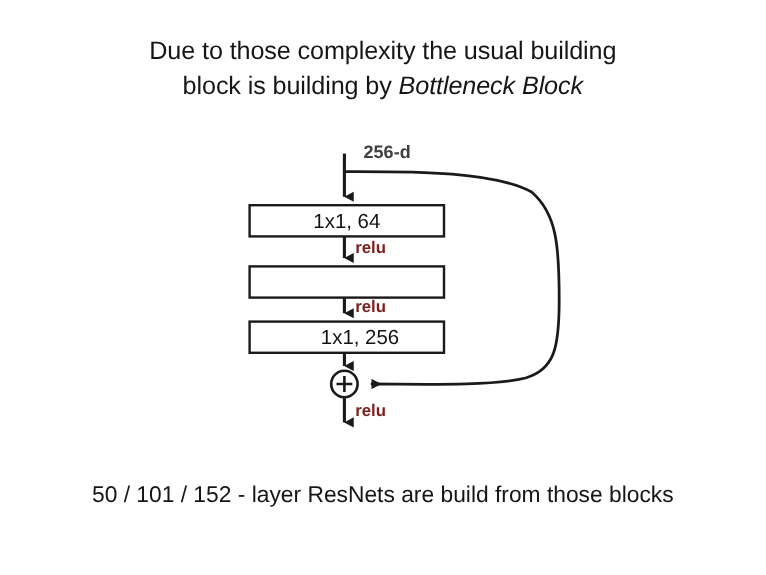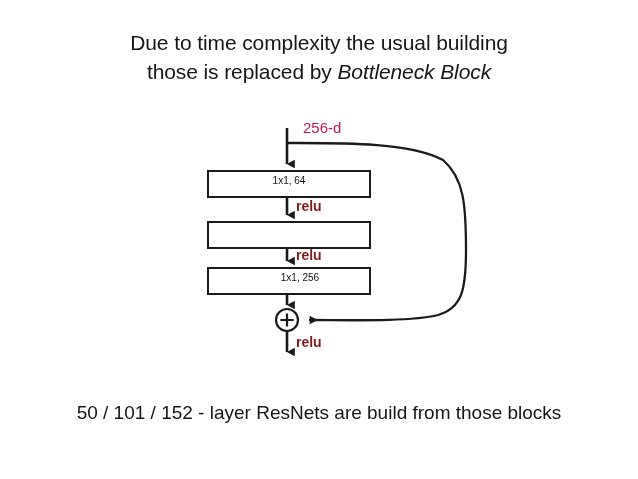--- a/index.html
+++ b/index.html
@@ -82,31 +82,31 @@
     stroke-width: 2.2;
   }
   .plus-sign {
     stroke: #1a1a1a;
     stroke-width: 2.2;
     stroke-linecap: butt;
   }
 
   .box-label {
     position: absolute;
-    font-size: 10px;
+    font-size: 17px;
     font-weight: 400;
     color: #121212;
     text-align: center;
     white-space: nowrap;
   }
   .dim-label {
     position: absolute;
     font-size: 15px;
-    font-weight: 400;
-    color: #be185d;
+    font-weight: 700;
+    color: #404040;
     white-space: nowrap;
   }
   .relu-label {
     position: absolute;
     font-size: 14px;
     font-weight: 600;
     color: #7f1d1d;
     white-space: nowrap;
   }
 
@@ -122,22 +122,22 @@
     color: #161616;
     white-space: nowrap;
   }
 </style>
 </head>
 <body>
 
 <div id="slide">
 
   <div class="title-block">
-    <div class="title-line">Due to time complexity the usual building</div>
-    <div class="title-line"><span>those is replaced by </span><span class="em">Bottleneck Block</span></div>
+    <div class="title-line">Due to those complexity the usual building</div>
+    <div class="title-line"><span>block is building by </span><span class="em">Bottleneck Block</span></div>
   </div>
 
   <svg id="diagram" viewBox="0 0 638 479">
     <defs>
       <marker id="arrowDown" markerWidth="9" markerHeight="9" refX="4.5" refY="8.4" orient="auto" markerUnits="userSpaceOnUse">
         <path d="M0.3,0.6 L4.5,8.6 L8.7,0.6 Z" fill="#1a1a1a"></path>
       </marker>
       <marker id="arrowLeft" markerWidth="10" markerHeight="9" refX="9.2" refY="4.5" orient="auto" markerUnits="userSpaceOnUse">
         <path d="M9.6,0.3 L1.2,4.5 L9.6,8.7 Z" fill="#1a1a1a"></path>
       </marker>

